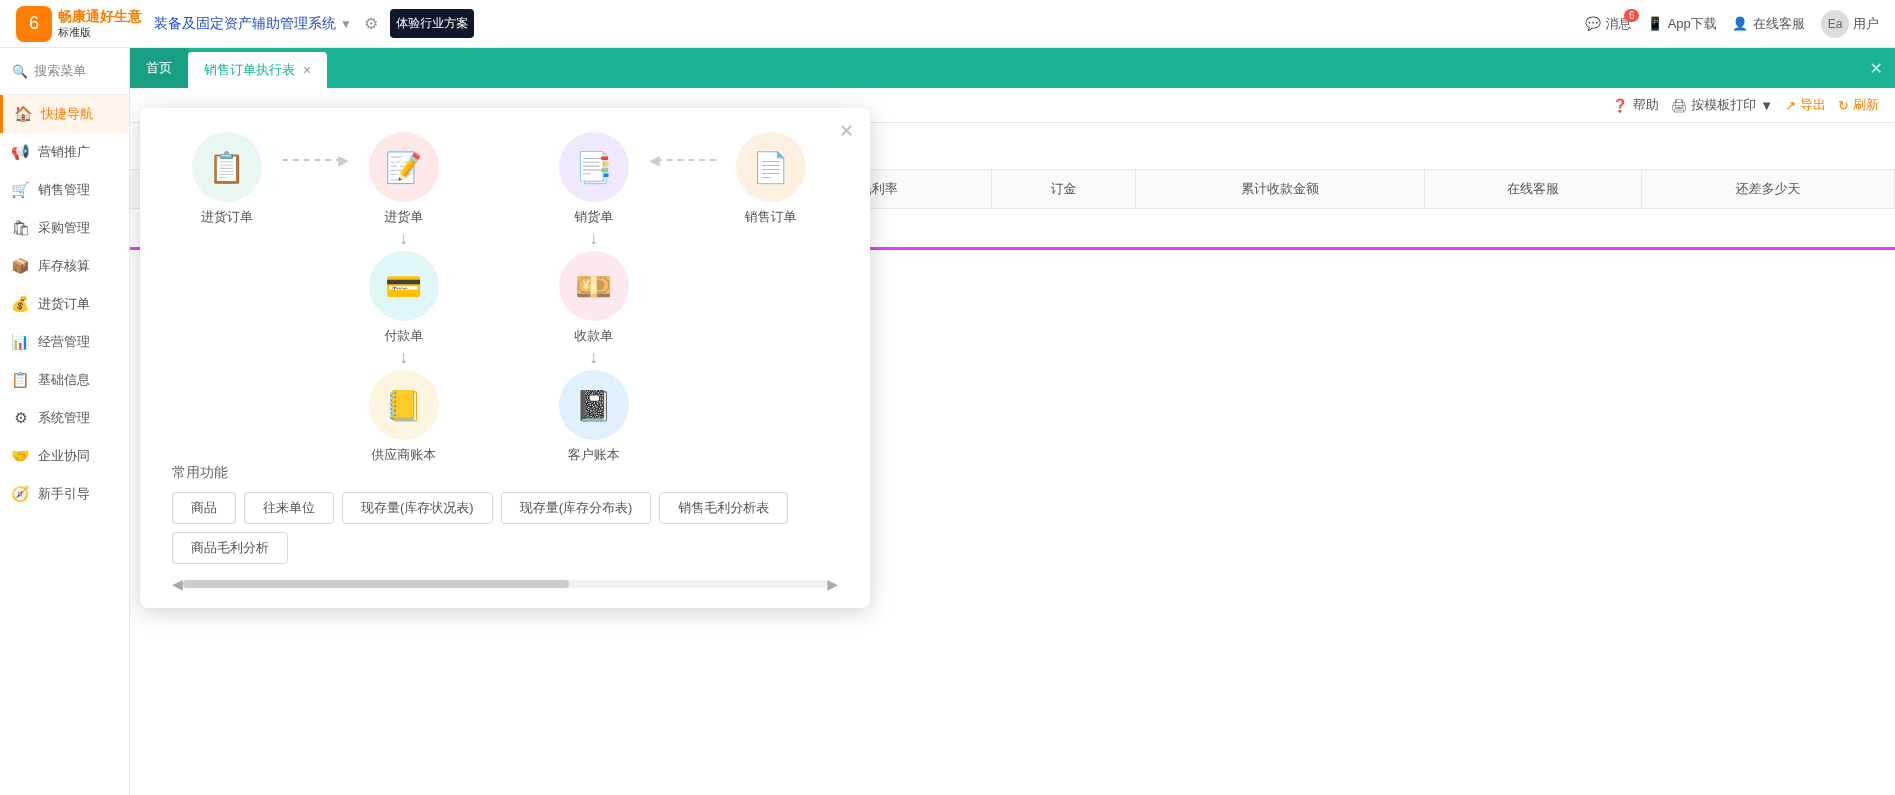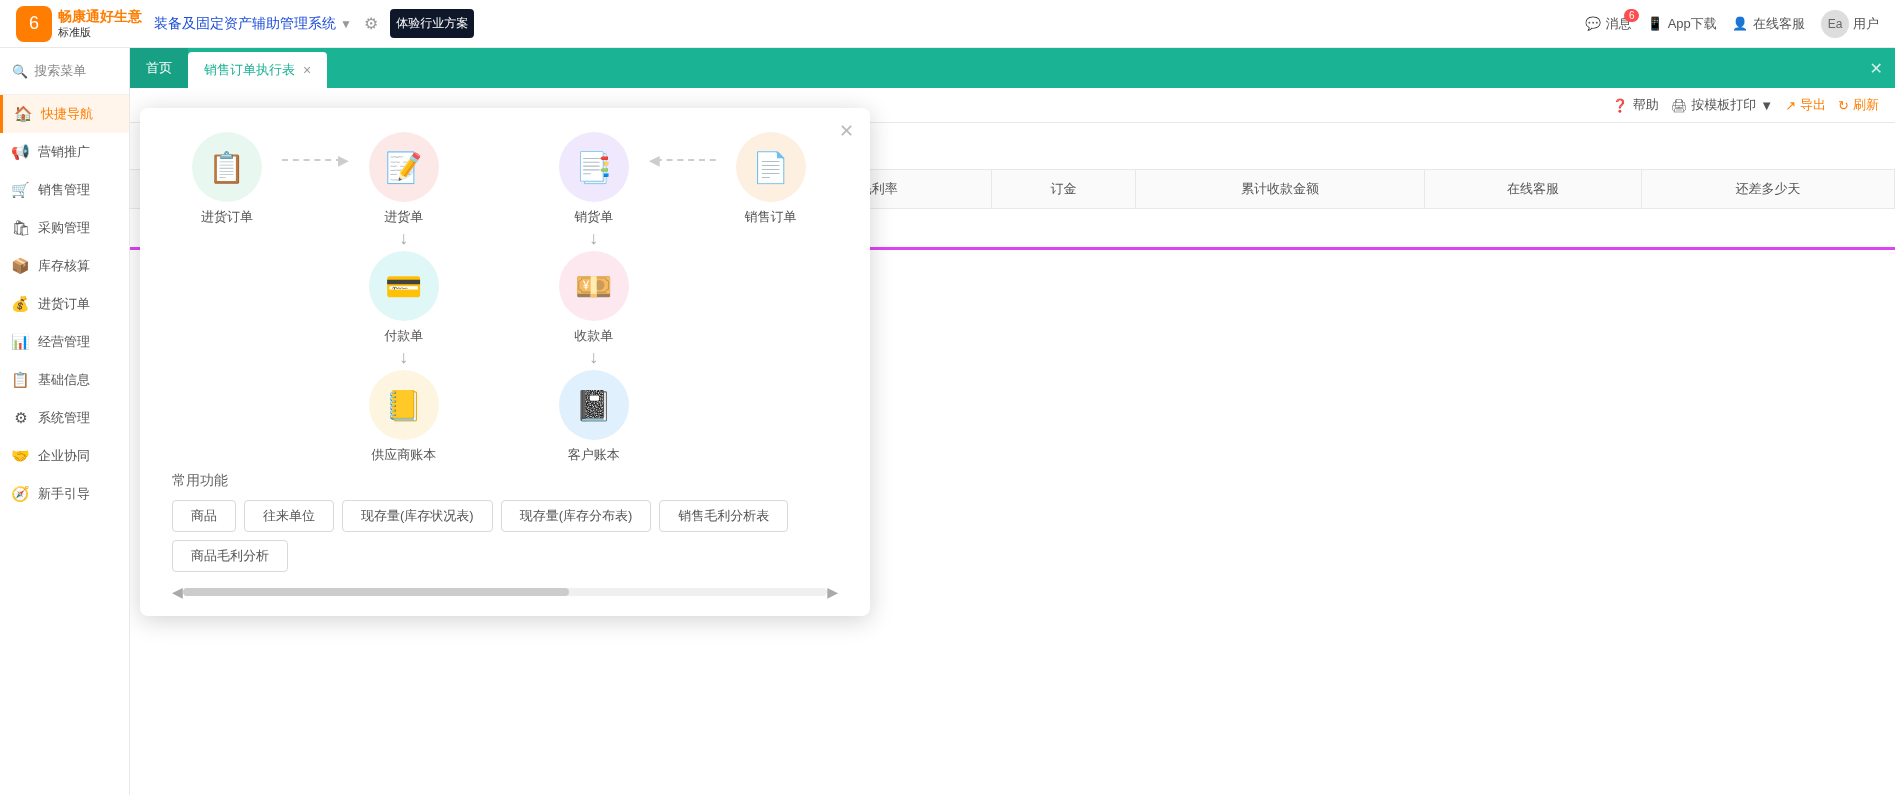--- a/index.html
+++ b/index.html
@@ -82,21 +82,21 @@
     .fc-green { background: #e8f8f0; }
     .fc-pink { background: #fde8e8; }
     .fc-purple { background: #f0e8fd; }
     .fc-orange { background: #fdf0e0; }
     .fc-teal { background: #e0f7f7; }
     .fc-red { background: #fde8ef; }
     .fc-yellow { background: #fdf5e0; }
     .fc-blue { background: #e0f0fd; }
 
     
-    .common-section { margin-top: 8px; }
+    .common-section { }
     .common-title { font-size: 14px; color: #666; margin-bottom: 10px; font-weight: 500; }
     .common-btns { display: flex; flex-wrap: wrap; gap: 8px; }
     .common-btn { border: 1px solid #d9d9d9; border-radius: 4px; padding: 6px 18px; background: #fff; color: #555; font-size: 13px; cursor: pointer; }
 
     
     .modal-scrollbar { display: flex; align-items: center; margin-top: 12px; }
     .modal-scrollbar-track { flex: 1; height: 8px; background: #f0f0f0; border-radius: 4px; position: relative; }
     .modal-scrollbar-thumb { width: 60%; height: 8px; background: #ccc; border-radius: 4px; position: absolute; left: 0; }
     .modal-scroll-arrow { color: #aaa; font-size: 14px; cursor: pointer; }
   </style>

